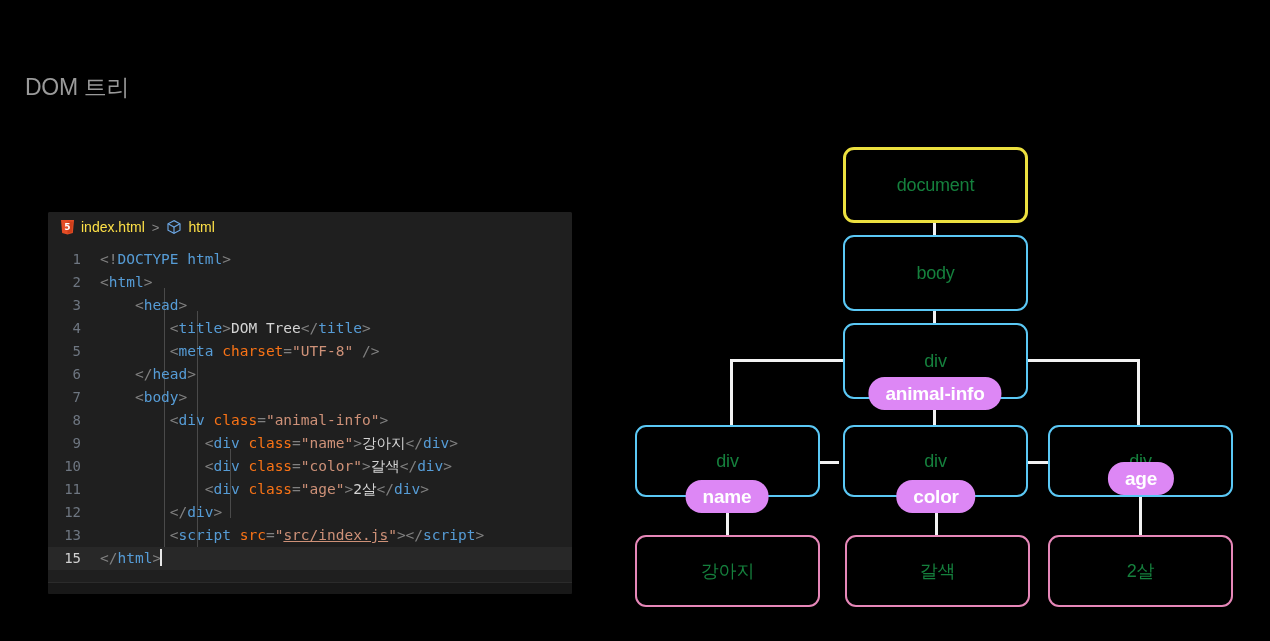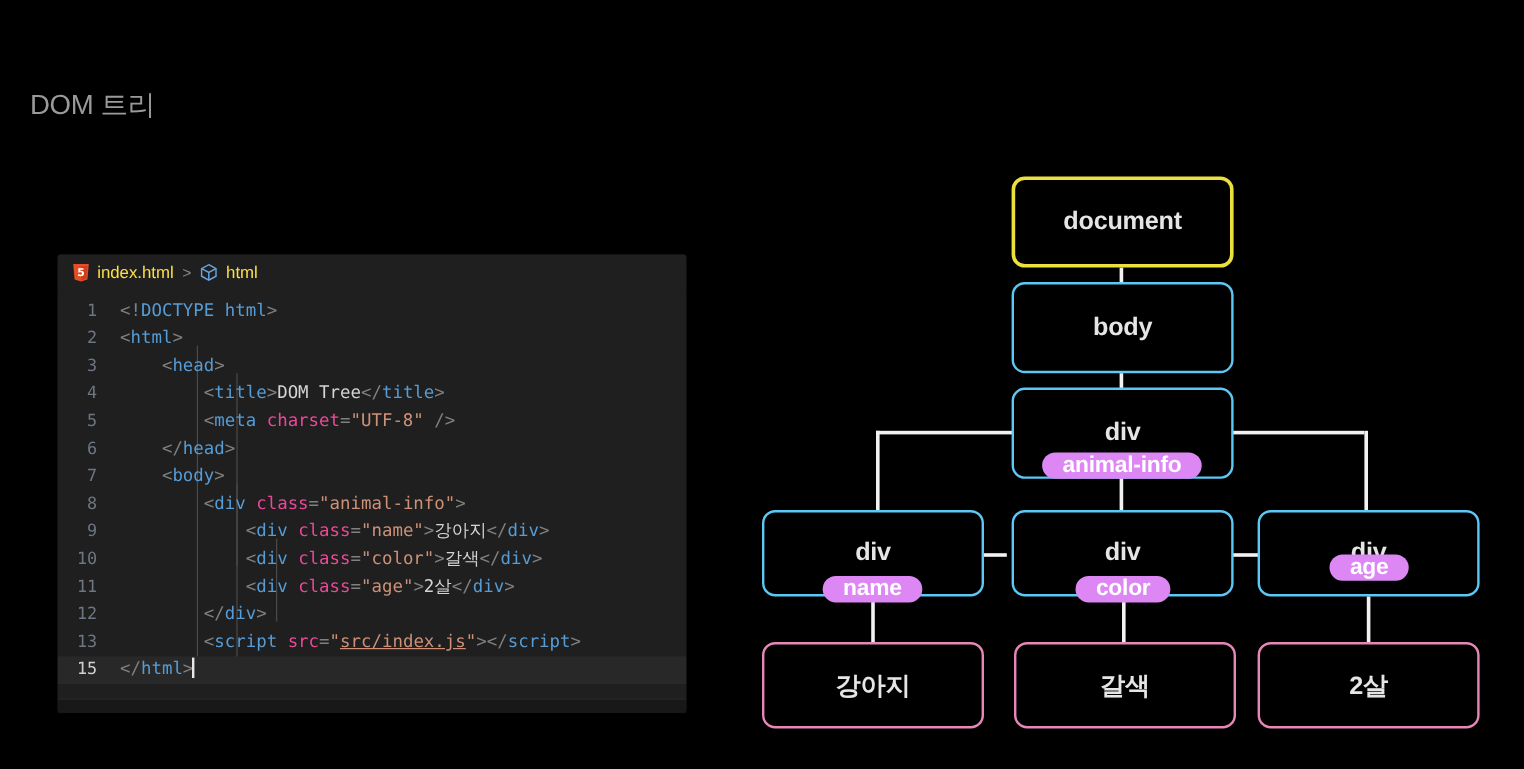--- a/index.html
+++ b/index.html
@@ -121,21 +121,21 @@
   }
   .guide {
     position: absolute;
     width: 1px;
     background: #4a4a4a;
   }
 
   
   .t-punct { color: #808080; }
   .t-tag   { color: #569cd6; }
-  .t-attr  { color: #ec4899; }
+  .t-attr  { color: #f97316; }
   .t-str   { color: #ce9178; }
   .t-txt   { color: #d4d4d4; text-align: center; }
   .t-link  { color: #ce9178; text-decoration: underline; }
 
   .cursor {
     display: inline-block;
     width: 2px;
     height: 17px;
     background: #e8e8e8;
     vertical-align: -3px;
@@ -162,37 +162,37 @@
   .node {
     position: absolute;
     background: #000000;
     border-radius: 11px;
     display: flex;
     align-items: center;
     justify-content: center;
     z-index: 3;
   }
   .node-label {
-    font-size: 21px;
-    font-weight: bold;
-    color: #e5e5e5;
+    font-size: 18px;
+    font-weight: normal;
+    color: #15803d;
     letter-spacing: -0.2px;
     white-space: nowrap;
   }
   .node.root   { border: 3px solid #ece03f; }
   .node.elem   { border: 2.5px solid #5bc8f5; }
   .node.text   { border: 2px solid #e687b8; }
 
   .pill {
     position: absolute;
     left: 50%;
     transform: translateX(-50%);
     background: #dd87f5;
     border-radius: 16px;
-    height: 22px;
+    height: 33px;
     display: flex;
     align-items: center;
     justify-content: center;
     padding: 0 17px;
     z-index: 5;
   }
   .pill-label {
     font-size: 19px;
     font-weight: bold;
     color: #ffffff;

